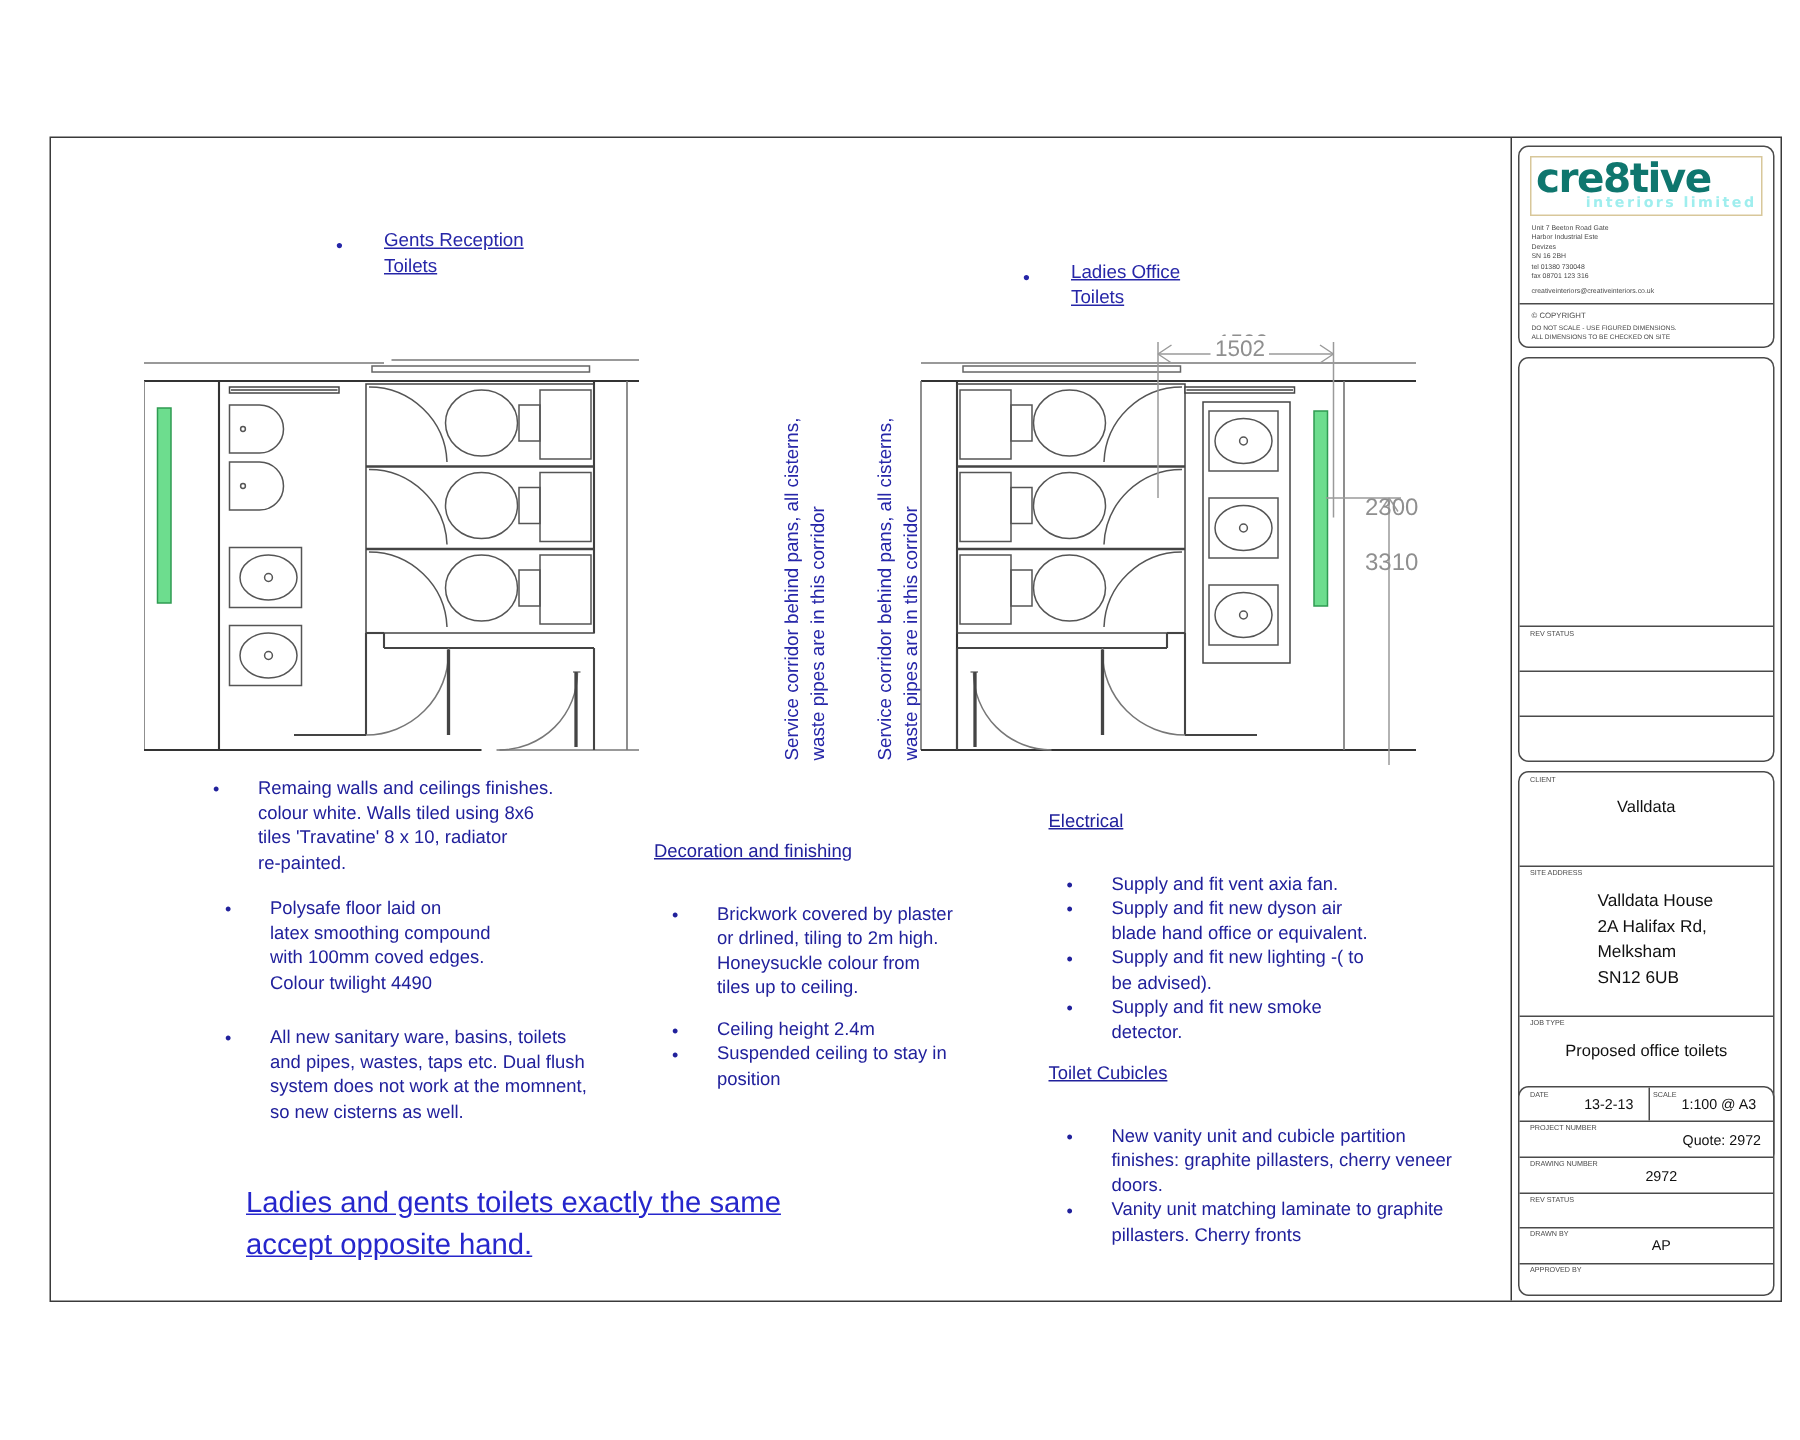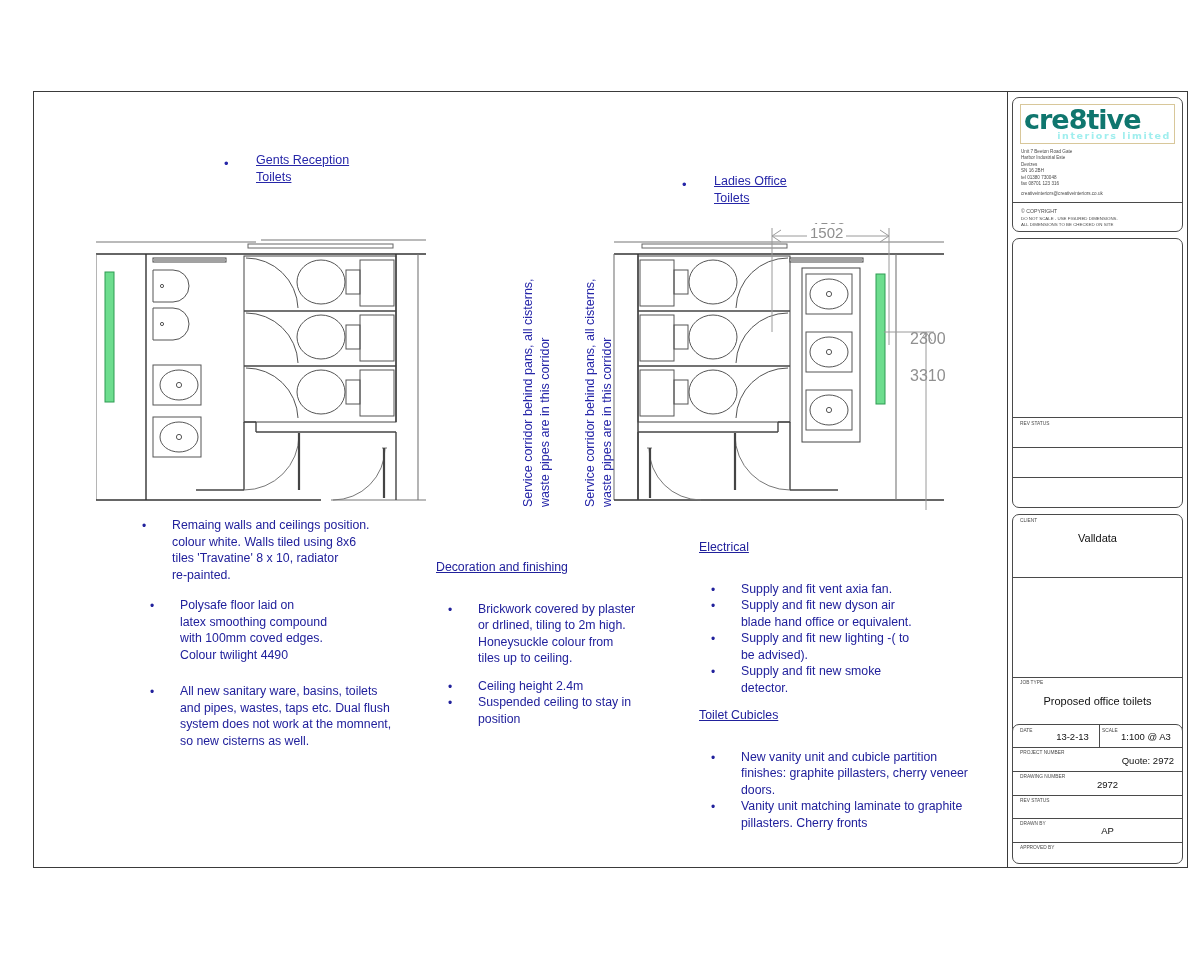--- a/index.html
+++ b/index.html
@@ -297,21 +297,21 @@
       <text x="78" y="13" font-family="Liberation Sans, sans-serif" font-size="15" fill="#8f8f8f">1502</text>
     </svg>
 
     <div style="position:absolute;left:773px;top:132px;font-size:15px;color:#8f8f8f;background:#fff;padding:0 3px;">1502</div>
     <div style="position:absolute;left:876px;top:238px;font-size:16px;color:#8f8f8f;">2300</div>
     <div style="position:absolute;left:876px;top:275px;font-size:16px;color:#8f8f8f;">3310</div>
 
     <div class="note-col" style="left:96px;top:425px;width:290px;">
       <div class="note-item">
         <span class="bullet">•</span>
-        <p>Remaing walls and ceilings position.</p>
+        <p>Remaing walls and ceilings finishes.</p>
         <p>colour white. Walls tiled using 8x6</p>
         <p>tiles 'Travatine'  8 x 10, radiator</p>
         <p>re-painted.</p>
       </div>
       <div class="note-item" style="margin-top:14px;padding-left:50px;">
         <span class="bullet" style="left:20px;">•</span>
         <p>Polysafe floor laid on</p>
         <p>latex smoothing compound</p>
         <p>with 100mm coved edges.</p>
         <p>Colour twilight 4490</p>
@@ -376,20 +376,24 @@
         <p>finishes: graphite pillasters, cherry veneer</p>
         <p>doors.</p>
       </div>
       <div class="note-item" style="margin-bottom:0;">
         <span class="bullet">•</span>
         <p>Vanity unit matching laminate to graphite</p>
         <p>pillasters. Cherry fronts</p>
       </div>
     </div>
 
+    <div id="closing-statement">
+      <span>Ladies and gents toilets exactly the same</span>
+      <span>accept opposite hand.</span>
+    </div>
 
   </div>
 
   <div id="title-block">
 
     <div class="tb-panel" id="tb-logo-panel">
       <div class="logo-box">
         <div class="logo-main">cre8tive</div>
         <div class="logo-sub">interiors limited</div>
       </div>
@@ -420,20 +424,29 @@
       <div class="rev-label" style="top:182px;">REV STATUS</div>
     </div>
 
     <div class="tb-panel" id="tb-client-panel">
       <div class="tb-row" style="top:0;height:62px;">
         <span class="lab">CLIENT</span>
         <span class="val" style="top:17px;">Valldata</span>
       </div>
       <div class="tb-divider" style="top:62px;"></div>
 
+      <div class="tb-row" style="top:62px;height:100px;">
+        <span class="lab">SITE ADDRESS</span>
+        <div class="addr-lines">
+          <div>Valldata House</div>
+          <div>2A Halifax Rd,</div>
+          <div>Melksham</div>
+          <div>SN12 6UB</div>
+        </div>
+      </div>
       <div class="tb-divider" style="top:162px;"></div>
 
       <div class="tb-row" style="top:162px;height:98px;">
         <span class="lab">JOB TYPE</span>
         <span class="val" style="top:18px;">Proposed office toilets</span>
       </div>
     </div>
 
     <div class="tb-panel" id="tb-meta-panel">
 

